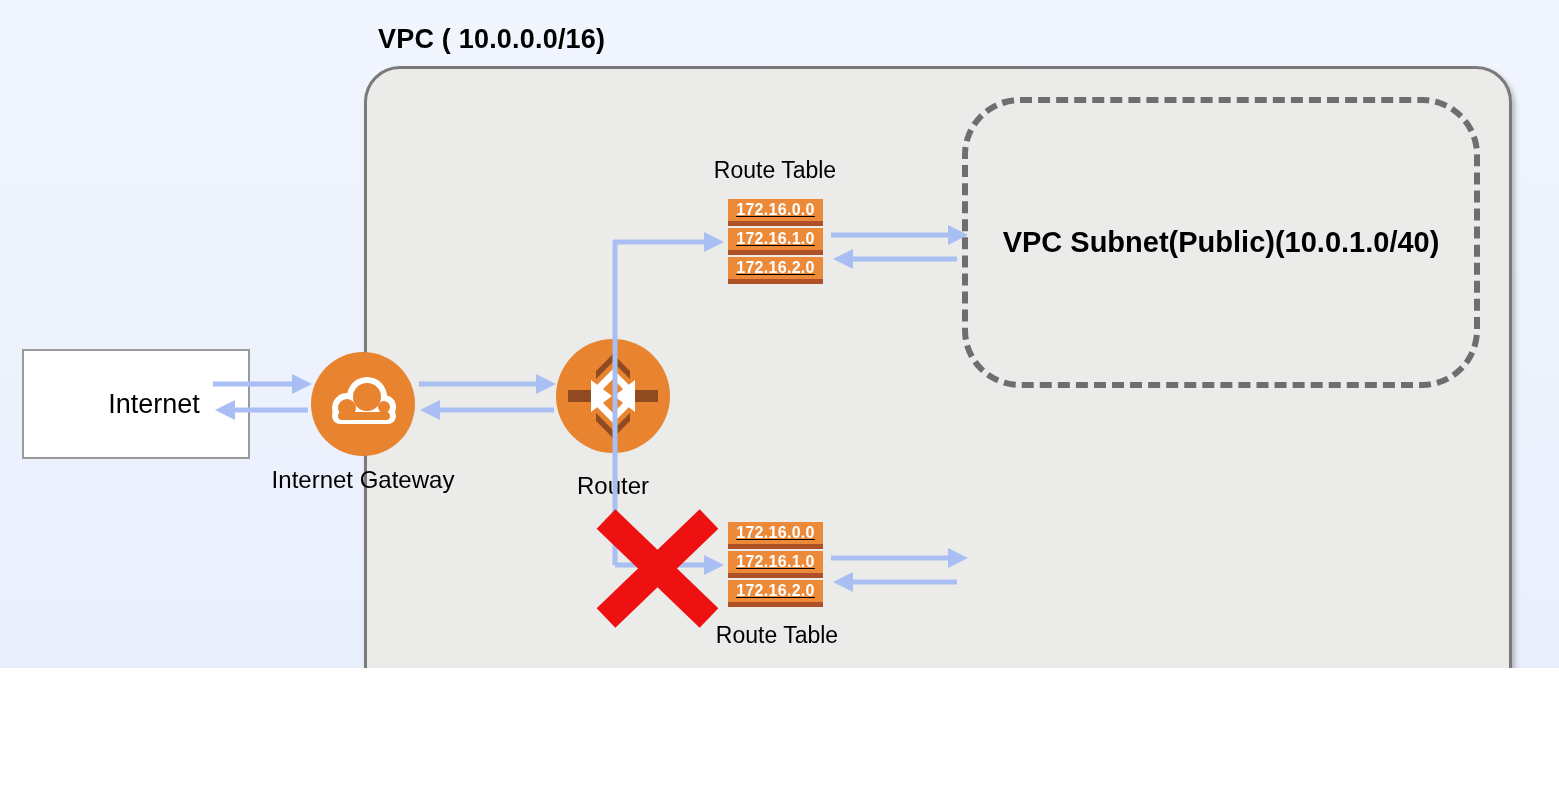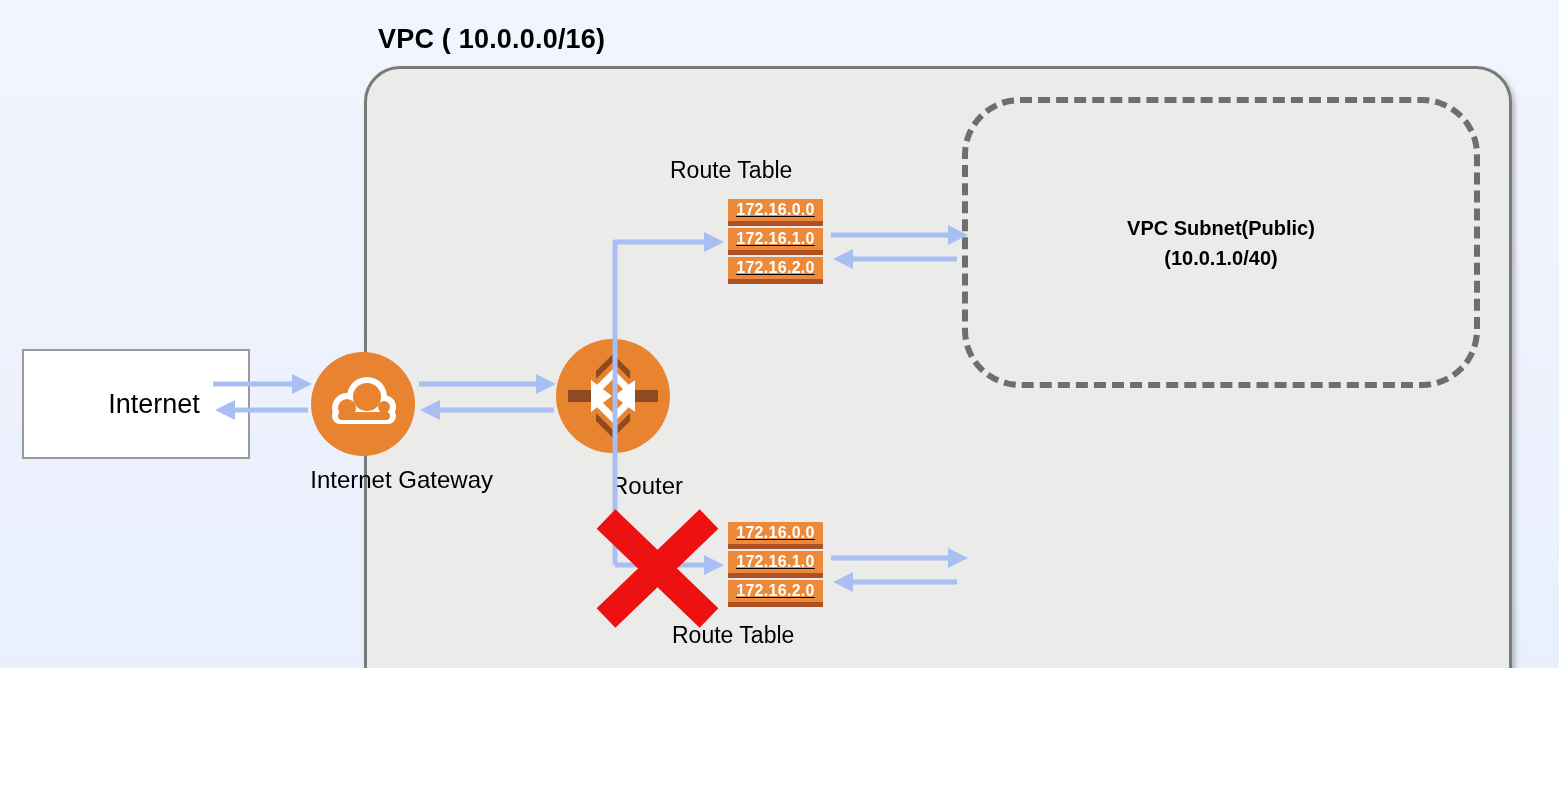--- a/index.html
+++ b/index.html
@@ -20,40 +20,40 @@
   .internet-box {
     position:absolute; left:22px; top:349px; width:188px; height:106px;
     background:#ffffff; border:2px solid #9a9a9a;
     display:flex; align-items:center; justify-content:center;
     font-size:27px;
     padding-left:36px;
   }
   .node-circle { position:absolute; }
   .igw-node   { left:311px; top:352px; width:104px; height:104px; }
   .router-node{ left:556px; top:339px; width:114px; height:114px; }
-  .node-label { position:absolute; text-align:right; font-size:24px; }
+  .node-label { position:absolute; text-align:center; font-size:24px; }
   .igw-label    { left:233px; top:466px; width:260px; }
   .router-label { left:543px; top:472px; width:140px; }
   .rt-rows { position:absolute; width:95px;text-decoration:underline; }
   .rt-rows-top    { left:728px; top:199px; }
   .rt-rows-bottom { left:728px; top:522px; }
   .rt-row {
     height:22px; line-height:22px; margin-bottom:2px;
     background:#ed8a39; border-bottom:5px solid #af5127;
     color:#ffffff; font-weight:bold; font-size:16px; text-align:center;
     letter-spacing:.3px;
   }
-  .rt-title { position:absolute; width:210px; font-size:23px; }
+  .rt-title { position:absolute; width:210px; text-align:center; font-size:23px; }
   .rt-title-top    { left:670px; top:157px; }
   .rt-title-bottom { left:672px; top:622px; }
   .subnet {
     position:absolute; left:962px; width:506px;
     border:6px dashed #6e6e6e; border-radius:58px;
-    display:flex; flex-direction:column; align-items:center; justify-content:center;
-    font-weight:bold; font-size:20px; line-height:1.5; text-align:center;
+    display:flex; flex-direction:row; align-items:center; justify-content:center;
+    font-weight:bold; font-size:29px; line-height:1.5; text-align:center;
   }
   .subnet-public  { top:97px;  height:279px; }
   .subnet-private { top:432px; height:278px; }
   .overlay { position:absolute; left:0; top:0; pointer-events:none; }
 </style>
 </head>
 <body>
 
 <div class="canvas">
 

